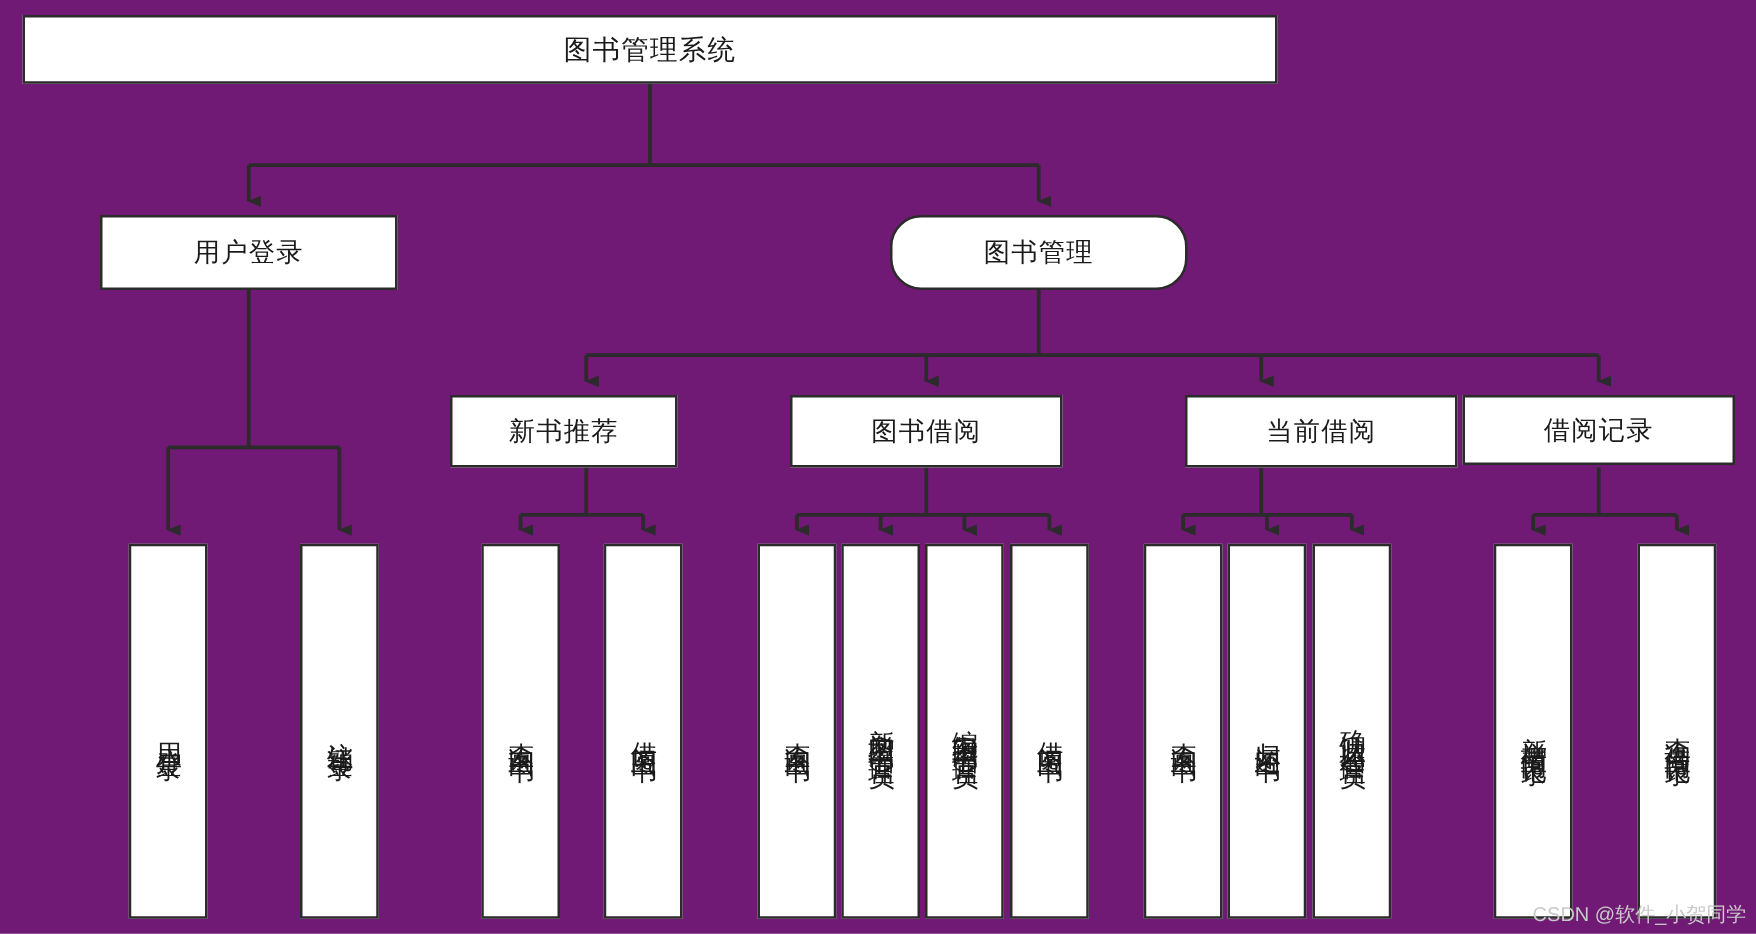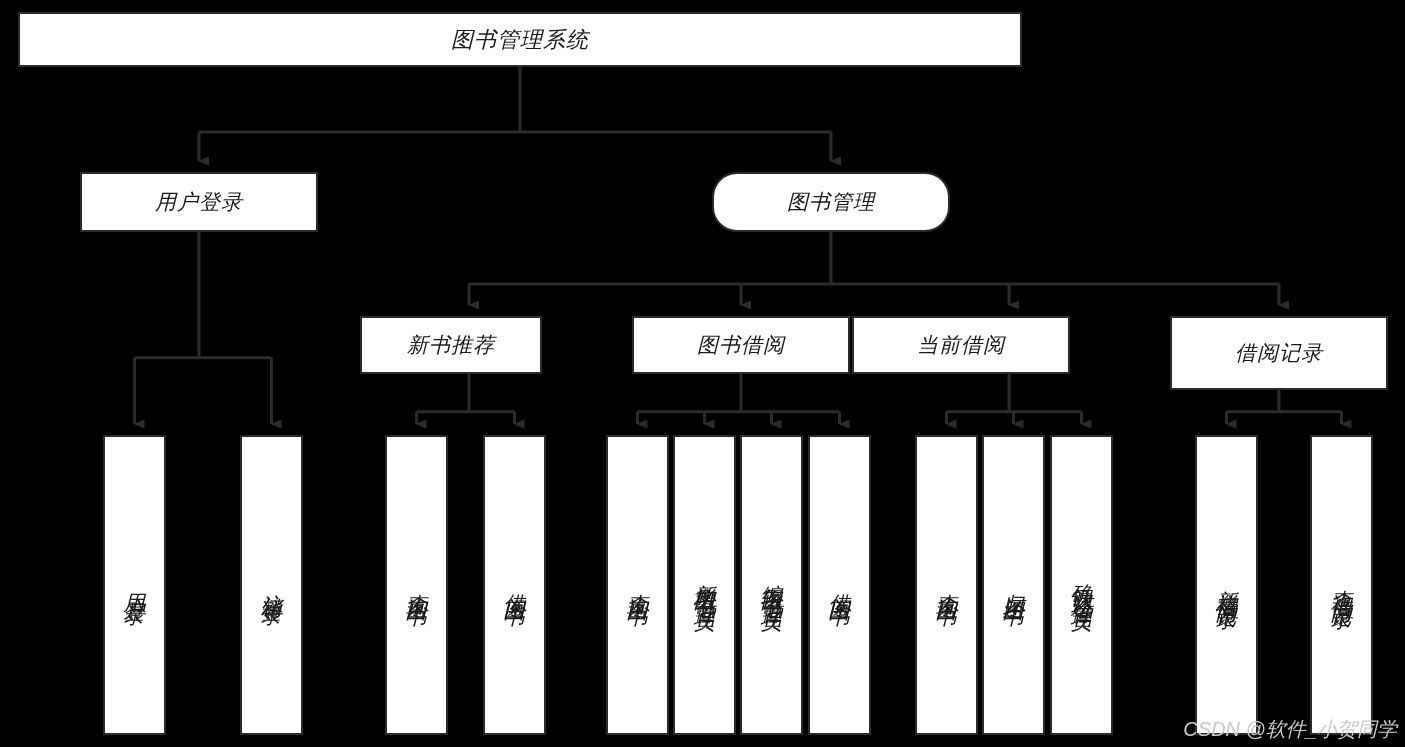--- a/index.html
+++ b/index.html
@@ -1,21 +1,21 @@
 <!DOCTYPE html>
 <html><head>
 <meta charset="utf-8">
 <title>图书管理系统 功能结构图</title>
 <style>
   html,body{margin:0;padding:0;background:#ffffff;}
   body{
     font-family:"Liberation Sans","DejaVu Sans",sans-serif;
     width:1405px;height:747px;overflow:hidden;
   }
-  #diagram{position:relative;width:1405px;height:747px;background:#000000;font-style:italic;}
+  #diagram{position:relative;width:1405px;height:747px;background:#701a75;}
   #edges{position:absolute;left:0;top:0;width:1405px;height:747px;}
   .node{
     position:absolute;box-sizing:border-box;
     border:2px solid #2b2b2b;background:#ffffff;
     display:flex;align-items:center;justify-content:center;
     color:#1a1a1a;
   }
   .node.h{ font-size:21px; letter-spacing:1px; }
   .node.v{
     writing-mode:vertical-rl;
@@ -23,21 +23,21 @@
     font-size:21px;
     letter-spacing:4px;
     line-height:1;
     padding:6px 0;
     text-align:center;
   }
   .node.root{ font-size:22px; }
   #watermark{
     position:absolute;
     right:8px;bottom:4px;
-    font-size:20px;
+    font-size:16px;
     color:#c9c9c9;
     white-space:nowrap;
     pointer-events:none;
     font-family:"Liberation Sans","DejaVu Sans",sans-serif;
   }
 </style>
 </head>
 <body>
 
 <div id="diagram">
@@ -84,22 +84,22 @@
         <path d="M1341.5,411.82 L1341.5,424" marker-end="url(#arrowhead)"></path>
       </g>
   </svg>
 
   <div id="node-layer">
       <div class="node h root" style="left: 18px; top: 12px; width: 1004px; height: 55px;">图书管理系统</div>
       <div class="node h" style="left: 80px; top: 172px; width: 238px; height: 60px;">用户登录</div>
       <div class="node h" style="left: 712px; top: 172px; width: 238px; height: 60px; border-radius: 25px;">图书管理</div>
       <div class="node h" style="left: 360px; top: 316px; width: 182px; height: 58px;">新书推荐</div>
       <div class="node h" style="left: 632px; top: 316px; width: 218px; height: 58px;">图书借阅</div>
-      <div class="node h" style="left: 852px; top: 316px; width: 218px; height: 58px;">当前借阅</div>
-      <div class="node h" style="left: 1170px; top: 316px; width: 218px; height: 74px;">借阅记录</div>
+      <div class="node h" style="left: 948px; top: 316px; width: 218px; height: 58px;">当前借阅</div>
+      <div class="node h" style="left: 1170px; top: 316px; width: 218px; height: 56px;">借阅记录</div>
       <div class="node v" style="left: 103px; top: 435px; width: 63px; height: 300px;">用户登录</div>
       <div class="node v" style="left: 240px; top: 435px; width: 63px; height: 300px;">注销登录</div>
       <div class="node v" style="left: 385px; top: 435px; width: 63px; height: 300px;">查询图书</div>
       <div class="node v" style="left: 483px; top: 435px; width: 63px; height: 300px;">借阅图书</div>
       <div class="node v" style="left: 606px; top: 435px; width: 63px; height: 300px;">查询图书</div>
       <div class="node v" style="left: 673px; top: 435px; width: 63px; height: 300px;">新增图书（管理员）</div>
       <div class="node v" style="left: 740px; top: 435px; width: 63px; height: 300px;">编辑图书（管理员）</div>
       <div class="node v" style="left: 808px; top: 435px; width: 63px; height: 300px;">借阅图书</div>
       <div class="node v" style="left: 915px; top: 435px; width: 63px; height: 300px;">查询图书</div>
       <div class="node v" style="left: 982px; top: 435px; width: 63px; height: 300px;">归还图书</div>

